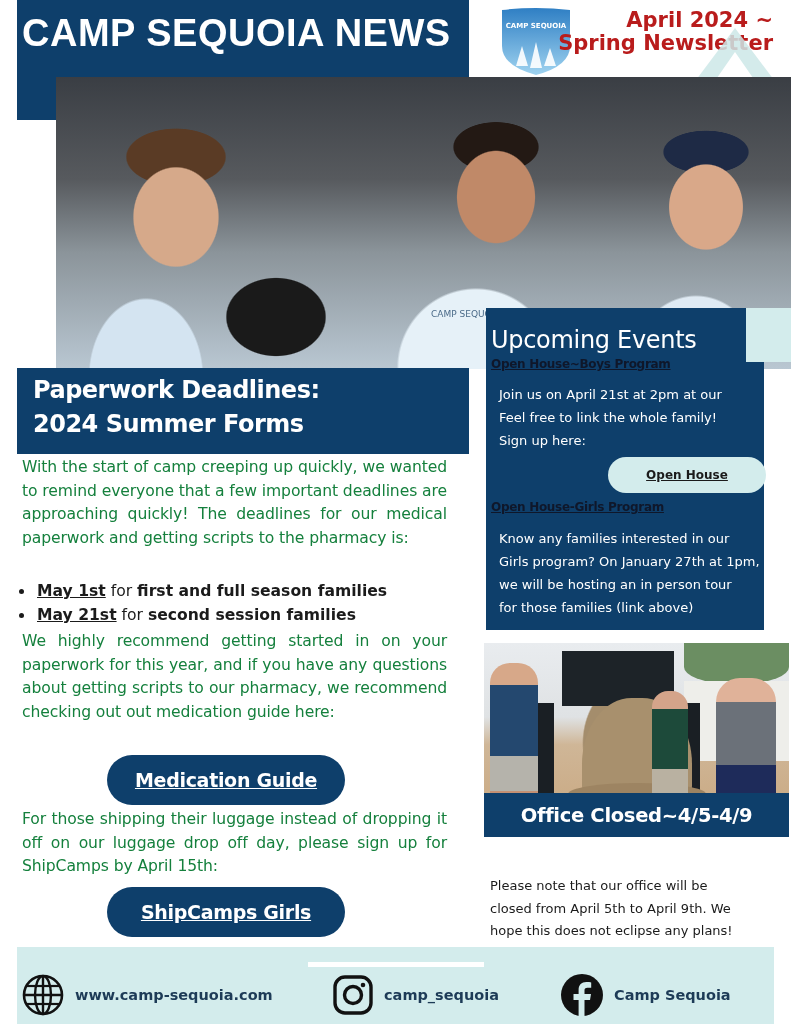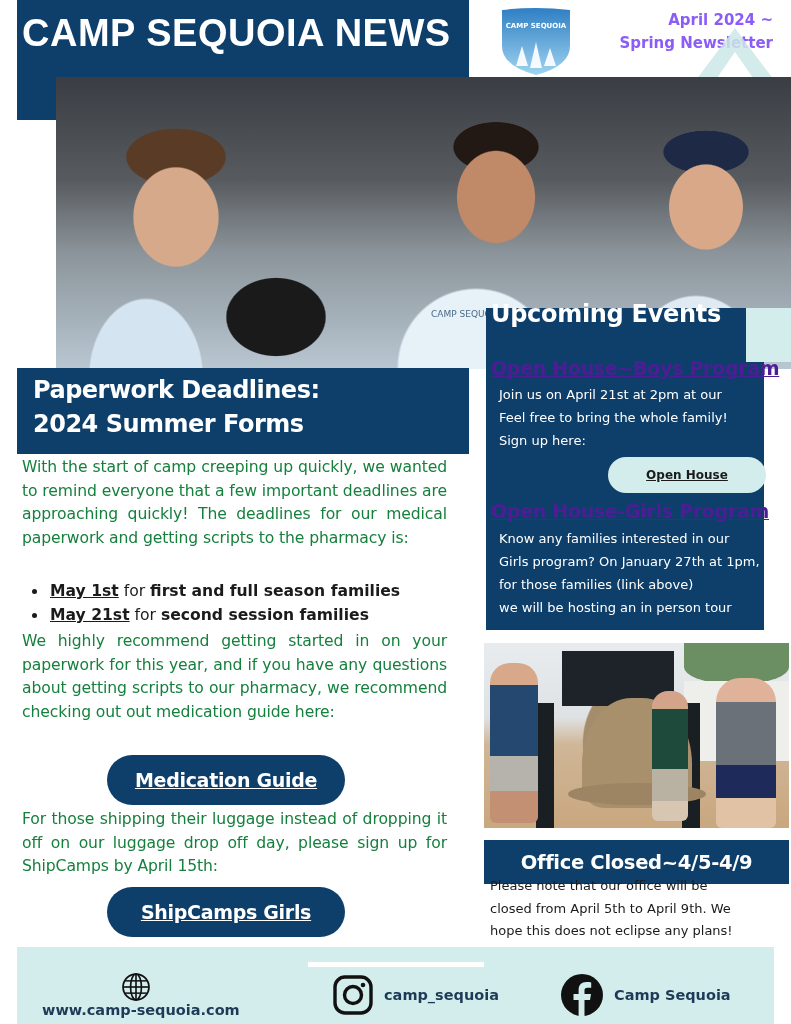--- a/index.html
+++ b/index.html
@@ -6,21 +6,21 @@
   html, body { width: 791px; height: 1024px; background: #ffffff; overflow: hidden; }
   body { position: relative; font-family: "DejaVu Sans", sans-serif; color: #1b1b1b; }
 
   .abs { position: absolute; }
 
   
   .title-bar { left: 17px; top: 0; width: 452px; height: 120px; background: #0e3f6b; }
   .title-text { left: 22px; top: 12px; font-family: "Liberation Sans", sans-serif; font-weight: 700; font-size: 38px; color: #ffffff; letter-spacing: 0.5px; white-space: nowrap; }
 
   .logo { left: 498px; top: 6px; width: 76px; height: 70px; }
-  .date-line { right: 18px; text-align: right; font-family: "DejaVu Sans", sans-serif; font-weight: 700; color: #8b5cf6; font-size: 15px; line-height: 23px; }
+  .date-line { right: 18px; text-align: right; font-family: "DejaVu Sans", sans-serif; font-weight: 700; color: #b91c1c; font-size: 21px; line-height: 23px; }
   .date-1 { top: 9px; }
   .date-2 { top: 32px; }
 
   .tri-deco { left: 690px; top: 28px; width: 90px; height: 60px; }
 
   
   .hero { left: 56px; top: 77px; width: 735px; height: 292px; overflow: hidden;
     background:
       radial-gradient(ellipse 60px 70px at 120px 140px, #d6a98a 0 70%, transparent 72%),
       radial-gradient(ellipse 70px 40px at 120px 80px, #5a3b25 0 70%, transparent 72%),
@@ -38,37 +38,37 @@
 
   
   .paper-box { left: 17px; top: 368px; width: 452px; height: 86px; background: #0e3f6b; }
   .paper-h { left: 33px; font-family: "DejaVu Sans", sans-serif; font-weight: 700; font-size: 24px; color: #ffffff; line-height: 34px; white-space: nowrap; letter-spacing: -0.5px; }
   .paper-h1 { top: 373px; }
   .paper-h2 { top: 407px; }
 
   
   .body-left { left: 22px; width: 425px; font-family: "DejaVu Sans", sans-serif; font-size: 15.6px; line-height: 23.5px; color: #15803d; text-align: justify; text-align-last: left; letter-spacing: -0.1px; }
   .p1 { top: 456px; }
-  .bullets { left: 32px; top: 579px; font-family: "DejaVu Sans", sans-serif; font-size: 15.6px; line-height: 24px; }
+  .bullets { left: 19px; top: 579px; font-family: "DejaVu Sans", sans-serif; font-size: 15.6px; line-height: 24px; }
   .bullets li { list-style: none; position: relative; padding-left: 18px; white-space: nowrap; }
   .bullets li::before { content: ""; position: absolute; left: 0; top: 10px; width: 5px; height: 5px; border-radius: 50%; background: #1b1b1b; }
   .u { font-weight: 700; text-decoration: underline; }
   .b { font-weight: 700; }
   .p2 { top: 630px; }
   .p3 { top: 808px; }
 
   .pill-btn { left: 107px; width: 238px; height: 50px; border-radius: 25px; background: #0e3f6b; color: #ffffff; font-family: "DejaVu Sans", sans-serif; font-weight: 700; font-size: 19px; text-decoration: underline; display: flex; align-items: center; justify-content: center; letter-spacing: -0.3px; }
   .btn-med { top: 755px; }
   .btn-ship { top: 887px; }
 
   
   .events { left: 486px; top: 308px; width: 278px; height: 322px; background: #0e3f6b; }
   .events-accent { left: 746px; top: 308px; width: 45px; height: 54px; background: #d3ecec; }
-  .events-title { left: 491px; top: 300px; font-family: "DejaVu Sans", sans-serif; font-weight: 700; font-size: 24px; color: #ffffff; white-space: nowrap; letter-spacing: -0.3px; }
-  .ev-h { left: 491px; font-family: "DejaVu Sans", sans-serif; font-weight: 700; font-size: 19px; color: #4c1d95; text-decoration: underline; white-space: nowrap; letter-spacing: -0.3px; }
+  .events-title { left: 491px; top: 326px; font-family: "DejaVu Sans", sans-serif; font-weight: 400; font-size: 24px; color: #ffffff; white-space: nowrap; letter-spacing: -0.3px; }
+  .ev-h { left: 491px; font-family: "DejaVu Sans", sans-serif; font-weight: 700; font-size: 12px; color: #0f172a; text-decoration: underline; white-space: nowrap; letter-spacing: -0.3px; }
   .ev-h1 { top: 357px; }
   .ev-h2 { top: 500px; }
   .ev-body { left: 499px; width: 268px; font-family: "DejaVu Sans", sans-serif; font-size: 13px; line-height: 23px; color: #ffffff; white-space: nowrap; }
   .ev-b1 { top: 383px; }
   .ev-b2 { top: 527px; }
   .open-house-btn { left: 608px; top: 457px; width: 158px; height: 36px; border-radius: 18px; background: #d3ecec; color: #1b1b1b; font-family: "DejaVu Sans", sans-serif; font-weight: 700; font-size: 12px; text-decoration: underline; display: flex; align-items: center; justify-content: center; }
 
   
   .bell-frame { left: 484px; top: 643px; width: 305px; height: 185px; overflow: hidden;
     background:
@@ -79,28 +79,28 @@
   .bell-body { left: 98px; top: 55px; width: 110px; height: 110px; background: #a8906d; border-radius: 45% 45% 20% 20% / 60% 60% 20% 20%; }
   .bell-lip { left: 84px; top: 140px; width: 138px; height: 22px; background: #9d8462; border-radius: 50%; }
   .post-l { left: 52px; top: 60px; width: 18px; height: 125px; background: #1a1f24; }
   .post-r { left: 198px; top: 60px; width: 18px; height: 125px; background: #1a1f24; }
   .person1 { left: 6px; top: 20px; width: 48px; height: 160px; background: linear-gradient(180deg, #d7a889 0 14%, #24486f 14% 58%, #b5b3ab 58% 80%, #c49073 80% 100%); border-radius: 20px 20px 6px 6px; }
   .person2 { left: 168px; top: 48px; width: 36px; height: 130px; background: linear-gradient(180deg, #d4a48a 0 14%, #1d4a3a 14% 60%, #b9b1a1 60% 85%, #d7c7b2 85% 100%); border-radius: 16px 16px 6px 6px; }
   .person3 { left: 232px; top: 35px; width: 60px; height: 150px; background: linear-gradient(180deg, #e0b299 0 16%, #6b7179 16% 58%, #1e2b5a 58% 80%, #e2c2a4 80% 100%); border-radius: 24px 24px 6px 6px; }
   .tree { left: 200px; top: 0; width: 105px; height: 40px; background: #6b8e62; border-radius: 0 0 40% 40%; }
   .wall { left: 200px; top: 38px; width: 105px; height: 80px; background: #eeeeea; }
 
-  .closed-bar { left: 484px; top: 840px; width: 305px; height: 44px; background: #0e3f6b; color: #ffffff; font-family: "DejaVu Sans", sans-serif; font-weight: 700; font-size: 19.5px; display: flex; align-items: center; justify-content: center; white-space: nowrap; letter-spacing: -0.3px; }
+  .closed-bar { left: 484px; top: 793px; width: 305px; height: 44px; background: #0e3f6b; color: #ffffff; font-family: "DejaVu Sans", sans-serif; font-weight: 700; font-size: 19.5px; display: flex; align-items: center; justify-content: center; white-space: nowrap; letter-spacing: -0.3px; }
   .closed-body { left: 490px; top: 875px; width: 300px; font-family: "DejaVu Sans", sans-serif; font-size: 13px; line-height: 22.5px; color: #1b1b1b; white-space: nowrap; }
 
   
   .footer { left: 17px; top: 947px; width: 757px; height: 77px; background: #d3ecec; }
   .footer-bar { left: 308px; top: 962px; width: 176px; height: 5px; background: #ffffff; }
   .f-item { top: 972px; display: flex; align-items: center; height: 46px; }
-  .f-web { left: 32px; flex-direction: column; }
+  .f-web { left: 21px; }
   .f-insta { left: 332px; }
   .f-fb { left: 560px; }
   .f-text { font-family: "DejaVu Sans", sans-serif; font-weight: 700; font-size: 14.5px; color: #1d3b57; margin-left: 10px; white-space: nowrap; }
 </style>
 </head>
 <body>
 
 <div class="abs title-bar"></div>
 <div class="abs title-text">CAMP SEQUOIA NEWS</div>
 
@@ -146,31 +146,31 @@
 
 <a class="abs pill-btn btn-ship">ShipCamps Girls</a>
 
 <div class="abs events"></div>
 <div class="abs events-accent"></div>
 <div class="abs events-title">Upcoming Events</div>
 
 <a class="abs ev-h ev-h1">Open House~Boys Program</a>
 <div class="abs ev-body ev-b1">
   <div>Join us on April 21st at 2pm at our</div>
-  <div>Feel free to bring the whole family!</div>
+  <div>Feel free to link the whole family!</div>
   <div>Sign up here:</div>
 </div>
 <a class="abs open-house-btn">Open House</a>
 
 <a class="abs ev-h ev-h2">Open House-Girls Program</a>
 <div class="abs ev-body ev-b2">
   <div>Know any families interested in our</div>
   <div>Girls program? On January 27th at 1pm,</div>
+  <div>we will be hosting an in person tour</div>
   <div>for those families (link above)</div>
-  <div>we will be hosting an in person tour</div>
 </div>
 
 <div class="abs bell-frame">
   <div class="abs tree"></div>
   <div class="abs wall"></div>
   <div class="abs bell-yoke"></div>
   <div class="abs post-l"></div>
   <div class="abs post-r"></div>
   <div class="abs bell-body"></div>
   <div class="abs bell-lip"></div>

